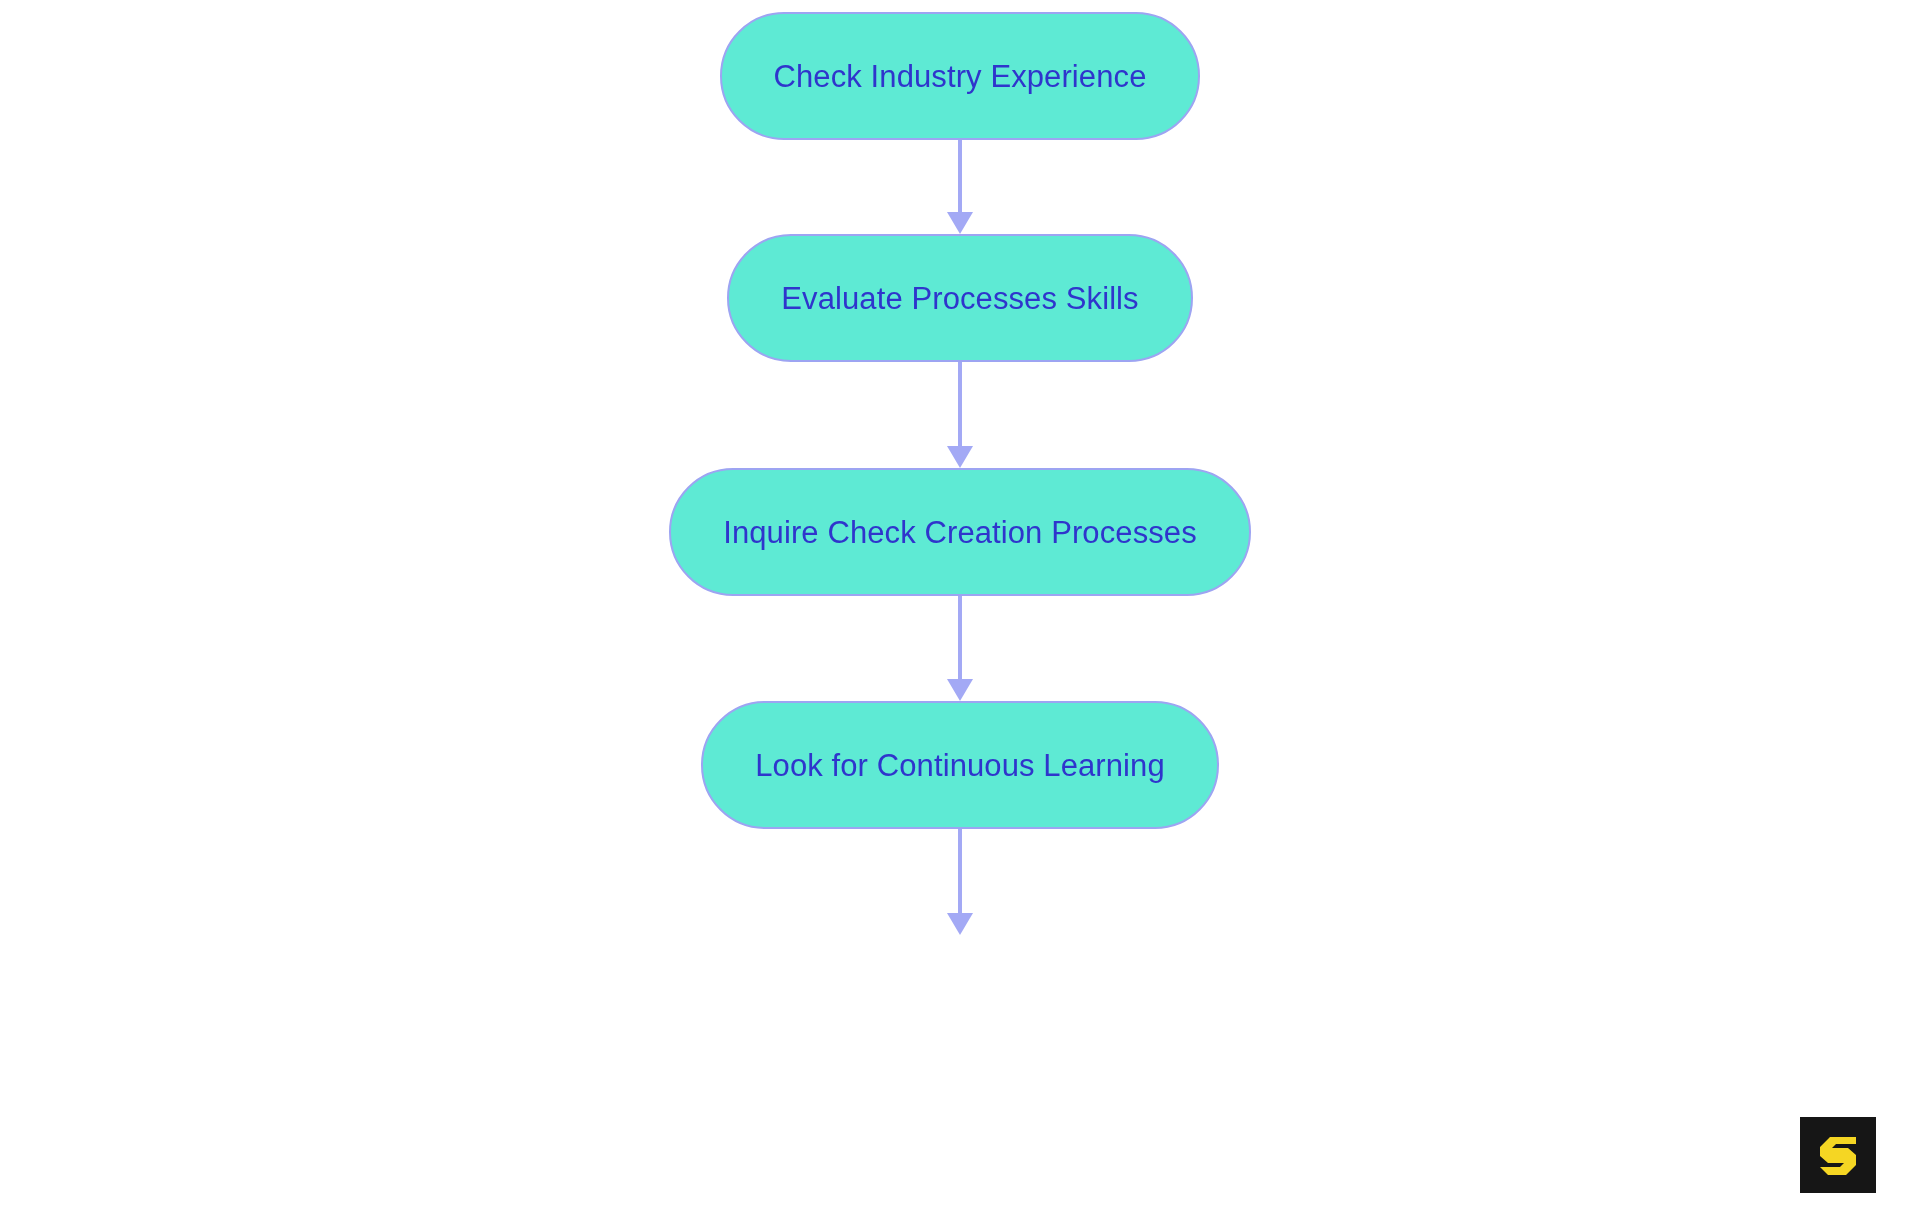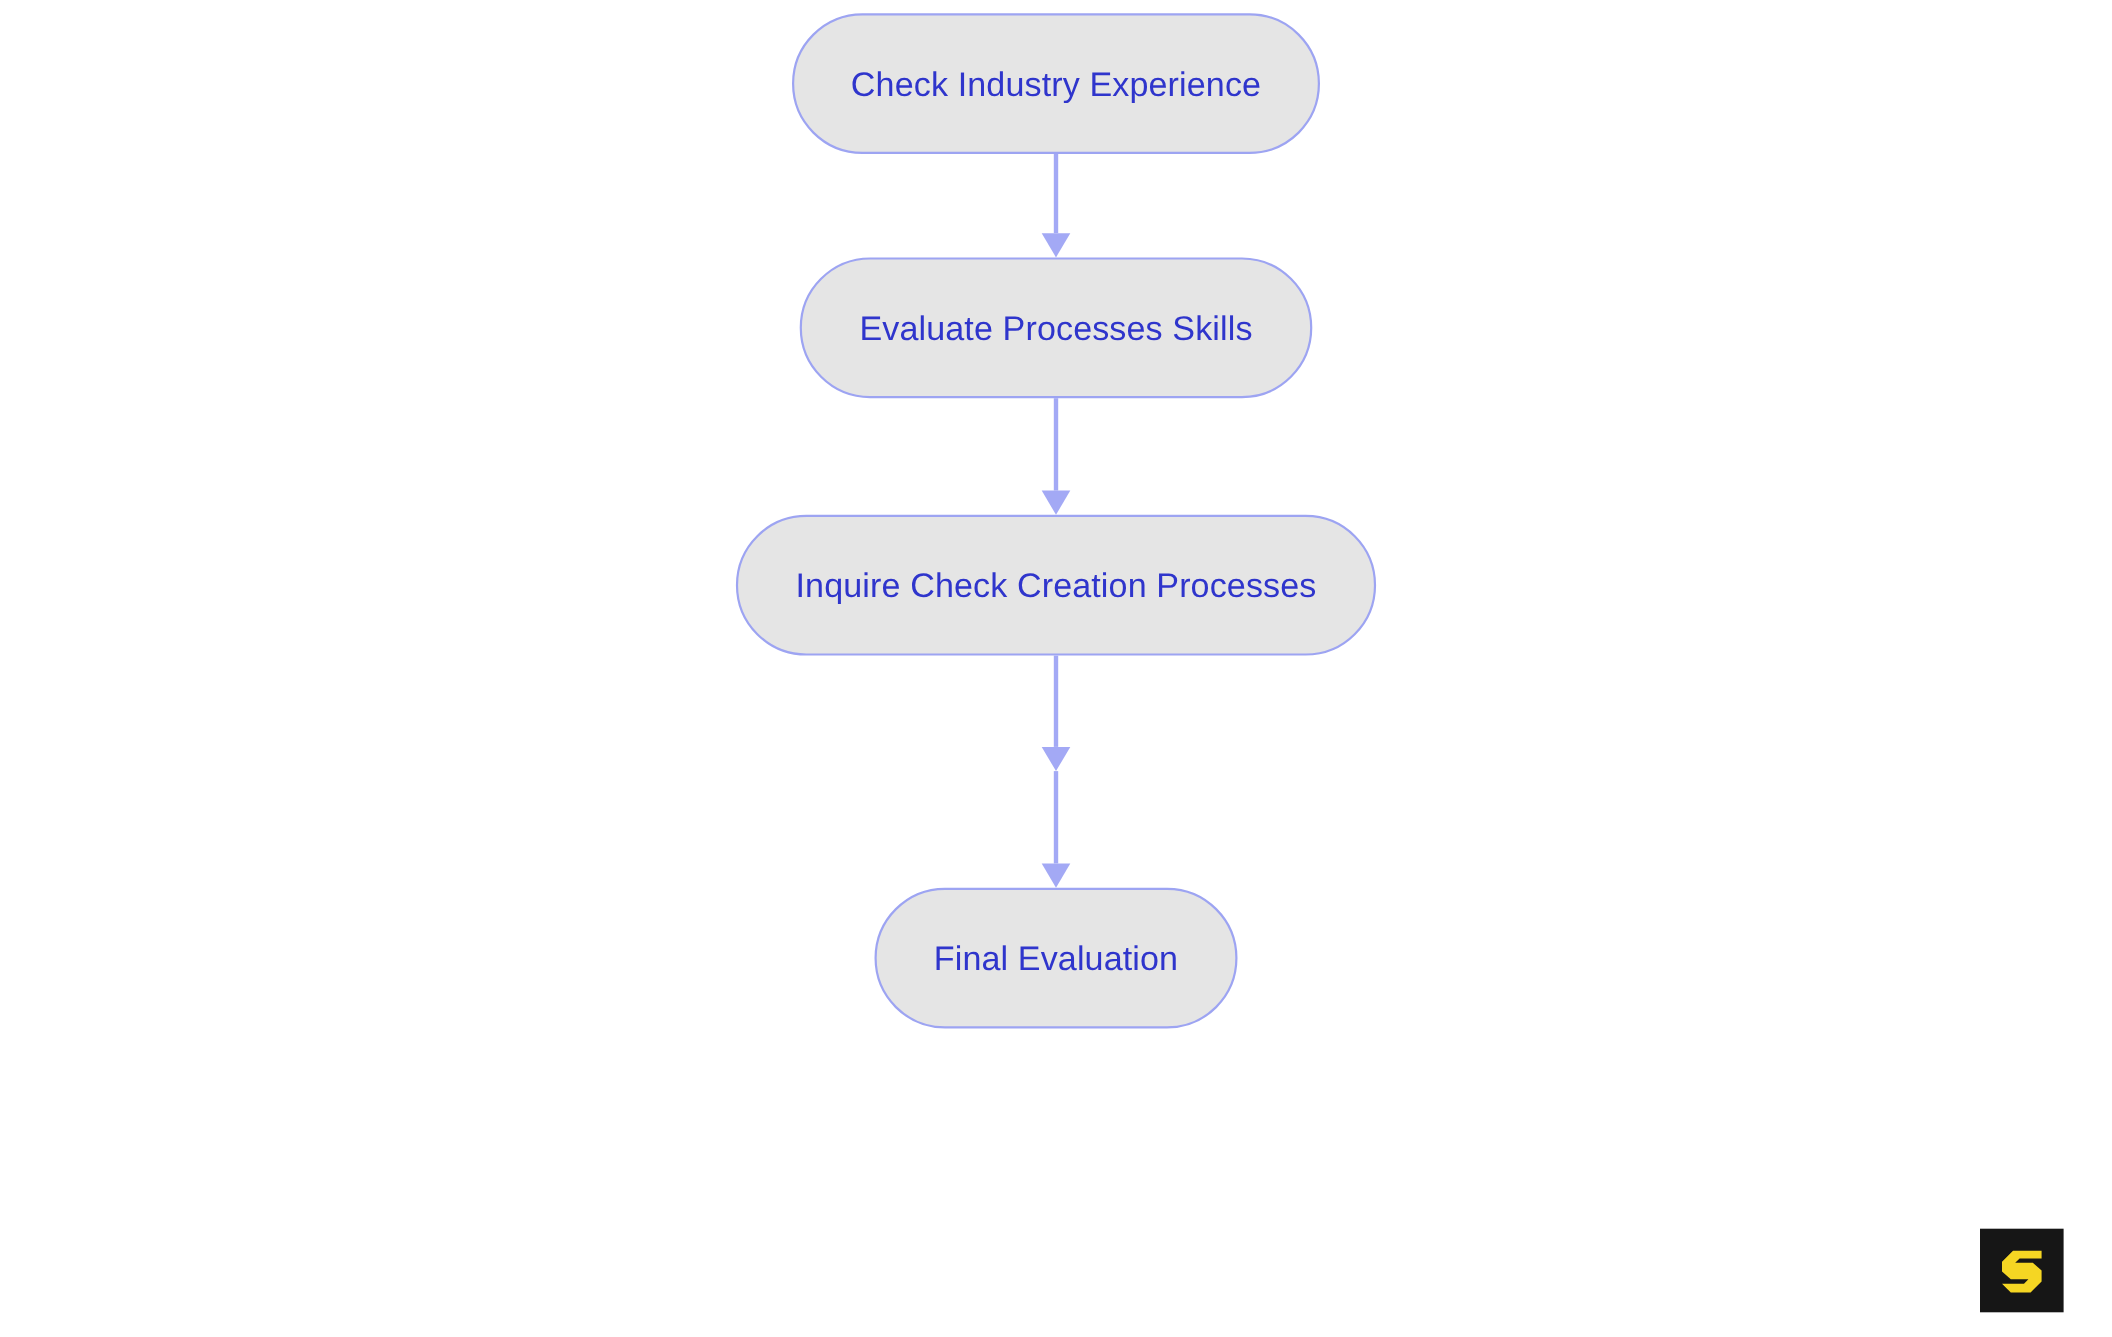--- a/index.html
+++ b/index.html
@@ -29,21 +29,21 @@
     top: 0;
     width: 1920px;
     height: 1215px;
     display: flex;
     flex-direction: column;
     align-items: center;
   }
 
   .node {
     box-sizing: border-box;
-    background: #e5e5e5;
+    background: #5eead4;
     border: 2px solid #9da4f2;
     border-radius: 9999px;
     color: #2f35cc;
     display: flex;
     align-items: center;
     justify-content: center;
     text-align: center;
     font-size: 31px;
     font-weight: 400;
     letter-spacing: 0.1px;
@@ -144,29 +144,29 @@
 
     <div class="node">
       <span class="node-label">Inquire Check Creation Processes</span>
     </div>
 
     <div class="connector gap-2">
       <span class="connector-line"></span>
       <span class="connector-head"></span>
     </div>
 
+    <div class="node">
+      <span class="node-label">Look for Continuous Learning</span>
+    </div>
 
     <div class="connector gap-3">
       <span class="connector-line"></span>
       <span class="connector-head"></span>
     </div>
 
-    <div class="node">
-      <span class="node-label">Final Evaluation</span>
-    </div>
 
   </div>
 </div>
 
 <div id="brand-badge">
   <svg width="52" height="52" viewBox="0 0 52 52" aria-hidden="true">
     <path d="M44 8 H18 L8 18 V27 L16 34 H32 L28 38 H8 L16 46 H34 L44 36 V26 L36 19 H20 L24 15 H44 Z" fill="#f5d623"></path>
   </svg>
 </div>
 

